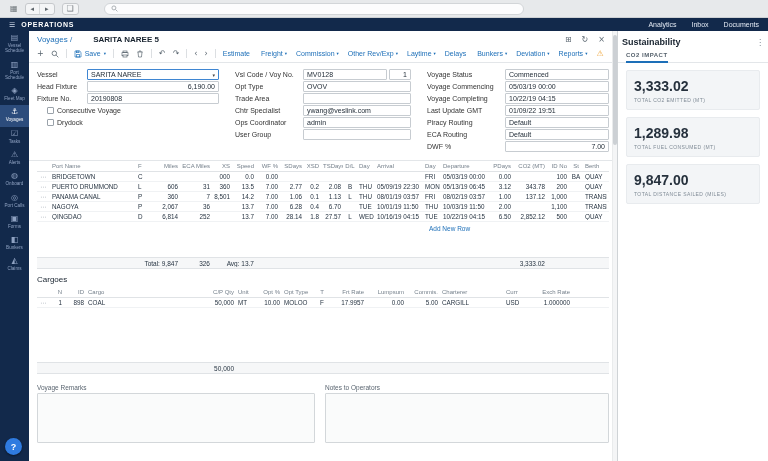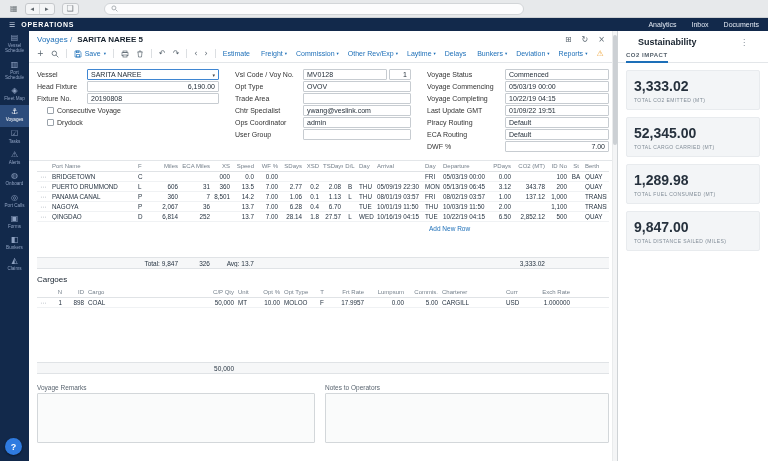--- a/index.html
+++ b/index.html
@@ -29,21 +29,21 @@
   .side-items{display:flex;flex-direction:column}
   .side-item{padding:3px 1px 4px;text-align:center;cursor:pointer}
   .side-item .si{display:block;font-size:8px;color:#8fa2c2;font-family:"DejaVu Sans",sans-serif;line-height:1}
   .side-item .sl{display:block;font-size:4.6px;color:#8fa2c2;line-height:1.15;margin-top:1px}
   .side-item.active{background:#2c4c7c}
   .side-item.active .si,.side-item.active .sl{color:#fff}
   .help-btn{margin-top:auto;margin-left:5px;margin-bottom:6px;width:17px;height:17px;border-radius:50%;background:#2f7be0;color:#fff;font-size:9px;font-weight:bold;border:none;display:flex;align-items:center;justify-content:center;box-shadow:0 1px 2px rgba(0,0,0,.45);cursor:pointer;font-family:"Liberation Sans",sans-serif}
 
   
   .main{flex:1;display:flex;flex-direction:column;background:#fff;position:relative;border-right:1px solid #cfd3d6;min-width:0}
-  .main-header{display:flex;align-items:center;padding:4px 12px 3px 8px;gap:5px}
+  .main-header{display:flex;align-items:center;padding:4px 12px 3px 8px;gap:21px}
   .crumb{color:#1d6fb8;font-size:8px;cursor:pointer}
   .title{color:#17222e;font-size:8px;font-weight:bold}
   .header-icons{margin-left:auto;display:flex;gap:10px;color:#5c6872;font-size:8px;font-family:"DejaVu Sans",sans-serif}
   .header-icons span{cursor:pointer}
 
   .toolbar{display:flex;align-items:center;gap:7px;padding:2px 8px 4px;border-bottom:1px solid #e3e6e9}
   .tb-icon{display:flex;align-items:center;color:#57636d;cursor:pointer;font-family:"DejaVu Sans",sans-serif;font-size:8px;line-height:1}
   .tb-icon svg{display:block}
   .tb-sep{width:1px;height:9px;background:#dcdfe2}
   .save{display:flex;align-items:center;gap:3px;color:#1d6fb8;cursor:pointer}
@@ -93,21 +93,21 @@
   .rlabel{font-size:6.5px;color:#5a6570;margin-bottom:2px}
   .rbox{height:50px;border:1px solid #d3d7da;background:#fafbfb;border-radius:1px}
   .remark-left{width:278px}.remark-right{flex:1}
 
   
   .scrollbar{position:absolute;top:0;right:0;width:5px;height:100%;background:#f4f5f6;border-left:1px solid #e9ebec}
   .scroll-thumb{position:absolute;top:4px;right:0;width:4px;height:110px;background:#ccd0d4;border-radius:2px}
 
   
   .sustain{width:150px;flex:0 0 150px;background:#fff;display:flex;flex-direction:column}
-  .sus-header{display:flex;align-items:flex-end;padding:6px 20px 2px}
+  .sus-header{display:flex;align-items:flex-end;padding:6px 4px 2px}
   .sus-title{font-size:9px;font-weight:bold;color:#17222e}
   .sus-icons{margin-left:auto;color:#7a8591;font-size:8px;font-family:"DejaVu Sans",sans-serif;cursor:pointer}
   .sus-tabbar{border-bottom:1px solid #e3e6e9;padding:2px 8px 0}
   .sus-tab{display:inline-block;font-size:6px;font-weight:bold;letter-spacing:.5px;color:#55616c;padding-bottom:3px;border-bottom:2px solid #1d6fb8;margin-bottom:-1px;cursor:pointer}
   .stat-card{margin:7px 8px 0;background:#f3f5f7;border:1px solid #e8ebee;border-radius:2px;padding:7px 7px 6px}
   .stat-value{font-size:14px;font-weight:bold;color:#26313d}
   .stat-label{font-size:5px;color:#818c97;letter-spacing:.4px;margin-top:3px;text-transform:uppercase}
 </style>
 </head>
 <body>
@@ -621,24 +621,20 @@
     <div class="sus-tabbar">
       <span class="sus-tab">CO2 IMPACT</span>
     </div>
     <div class="sus-cards">
 
         <div class="stat-card">
           <div class="stat-value">3,333.02</div>
           <div class="stat-label">TOTAL CO2 EMITTED (MT)</div>
         </div>
 
-        <div class="stat-card">
-          <div class="stat-value">52,345.00</div>
-          <div class="stat-label">TOTAL CARGO CARRIED (MT)</div>
-        </div>
 
         <div class="stat-card">
           <div class="stat-value">1,289.98</div>
           <div class="stat-label">TOTAL FUEL CONSUMED (MT)</div>
         </div>
 
         <div class="stat-card">
           <div class="stat-value">9,847.00</div>
           <div class="stat-label">TOTAL DISTANCE SAILED (MILES)</div>
         </div>

